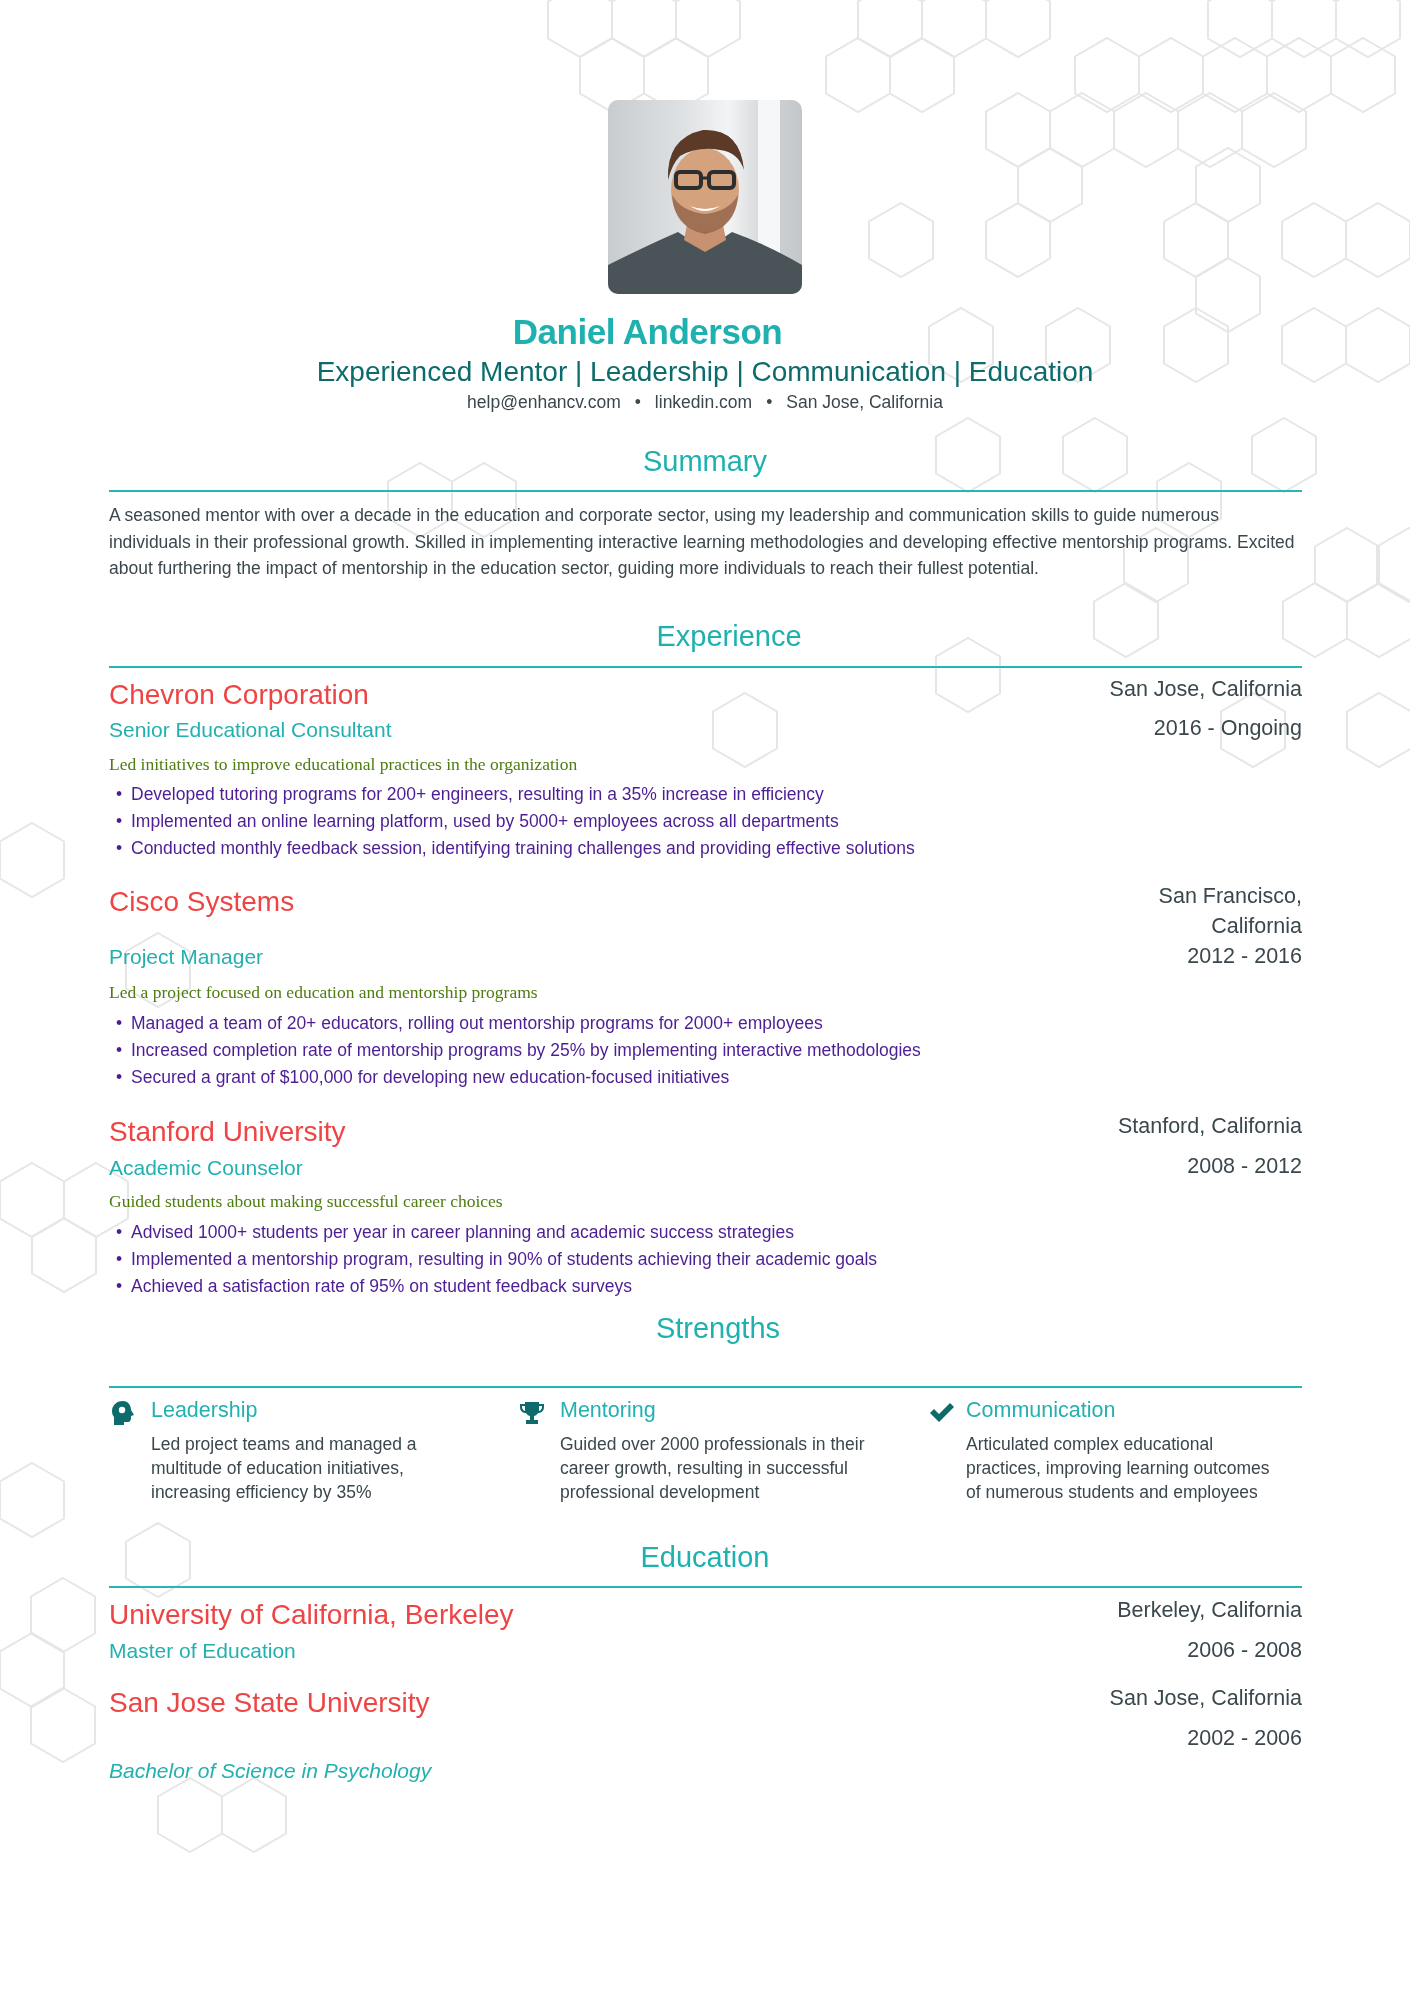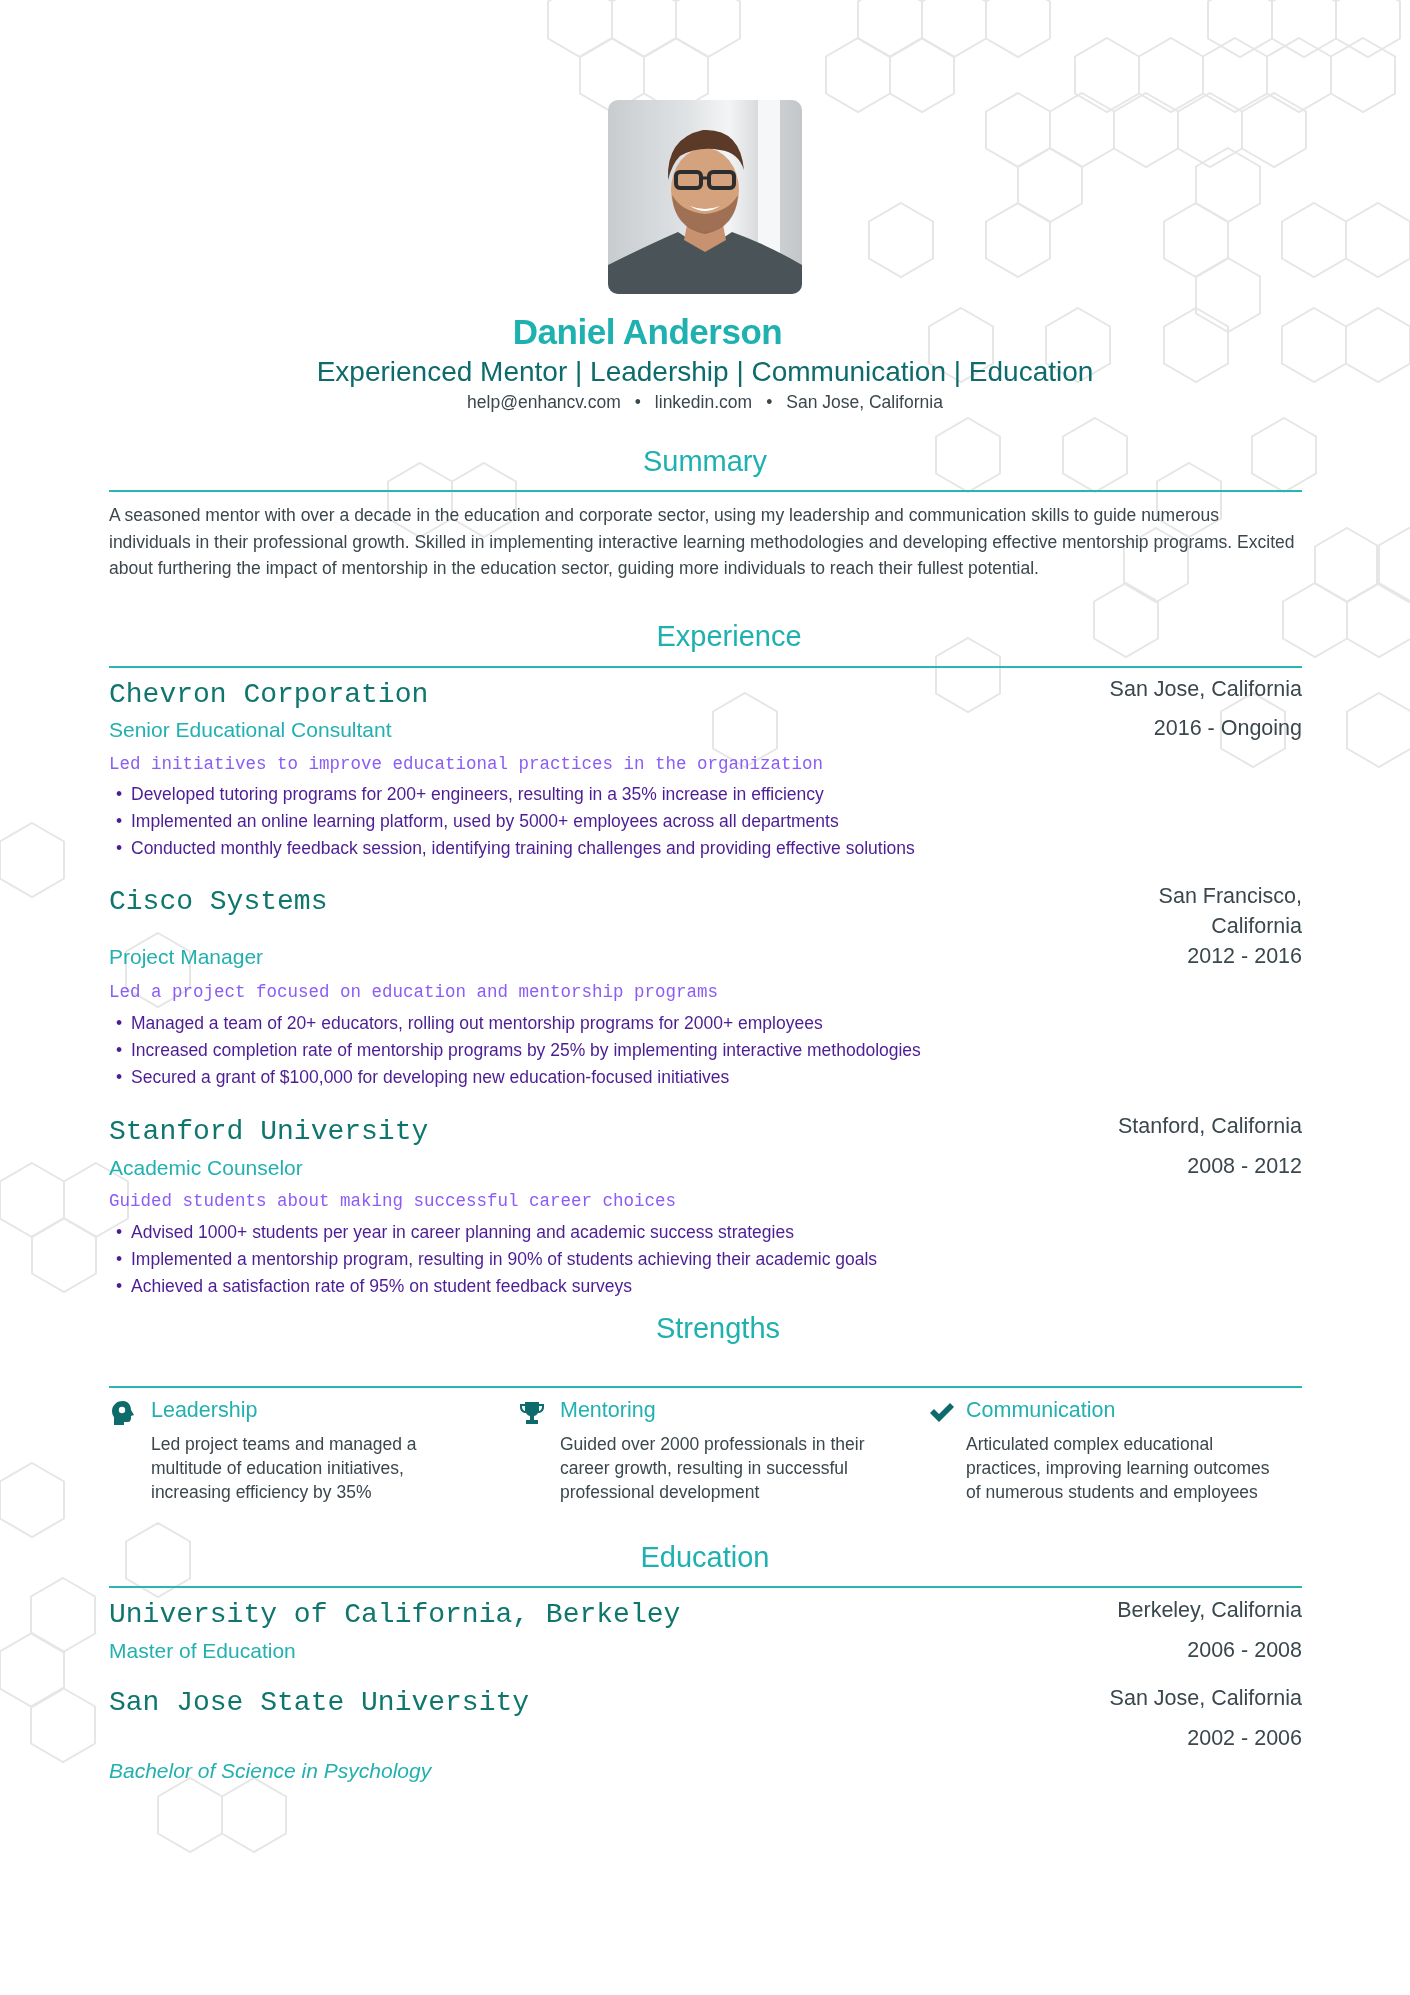--- a/index.html
+++ b/index.html
@@ -37,23 +37,23 @@
   .sec-title {
     left: 0; width: 1410px; text-align: center;
     font-family: "Liberation Sans", sans-serif; font-size: 29px; color: #1fb0b0;
   }
   .rule { position: absolute; left: 109px; width: 1193px; height: 2px; background: #2ab5b5; }
 
   .body-text {
     left: 109px; width: 1196px; white-space: normal;
     font-family: "Liberation Sans", sans-serif; font-size: 17.5px; line-height: 26.5px; color: #3a474d;
   }
-  .company { left: 109px; font-family: Liberation Mono, monospace; font-size: 28px; color: #0f766e; }
+  .company { left: 109px; font-family: Liberation Sans, sans-serif; font-size: 28px; color: #ef4444; }
   .role { left: 109px; font-family: "Liberation Sans", sans-serif; font-size: 21px; color: #22b0b0; }
-  .desc { left: 109px; font-family: Liberation Mono, monospace; font-size: 17.5px; color: #8b5cf6; }
+  .desc { left: 109px; font-family: Liberation Serif, serif; font-size: 17.5px; color: #4d7c0f; }
   .bullet { left: 116px; font-family: "Liberation Sans", sans-serif; font-size: 17.5px; color: #4c1d95; }
   .bullet .b { display: inline-block; width: 15px; }
   .meta {
     right: 108px; text-align: right;
     font-family: "Liberation Sans", sans-serif; font-size: 21.5px; color: #3a474d;
   }
 
   .str-icon { position: absolute; width: 26px; height: 26px; }
   .str-title { font-family: "Liberation Sans", sans-serif; font-size: 21.5px; color: #22b0b0; }
   .str-desc {

